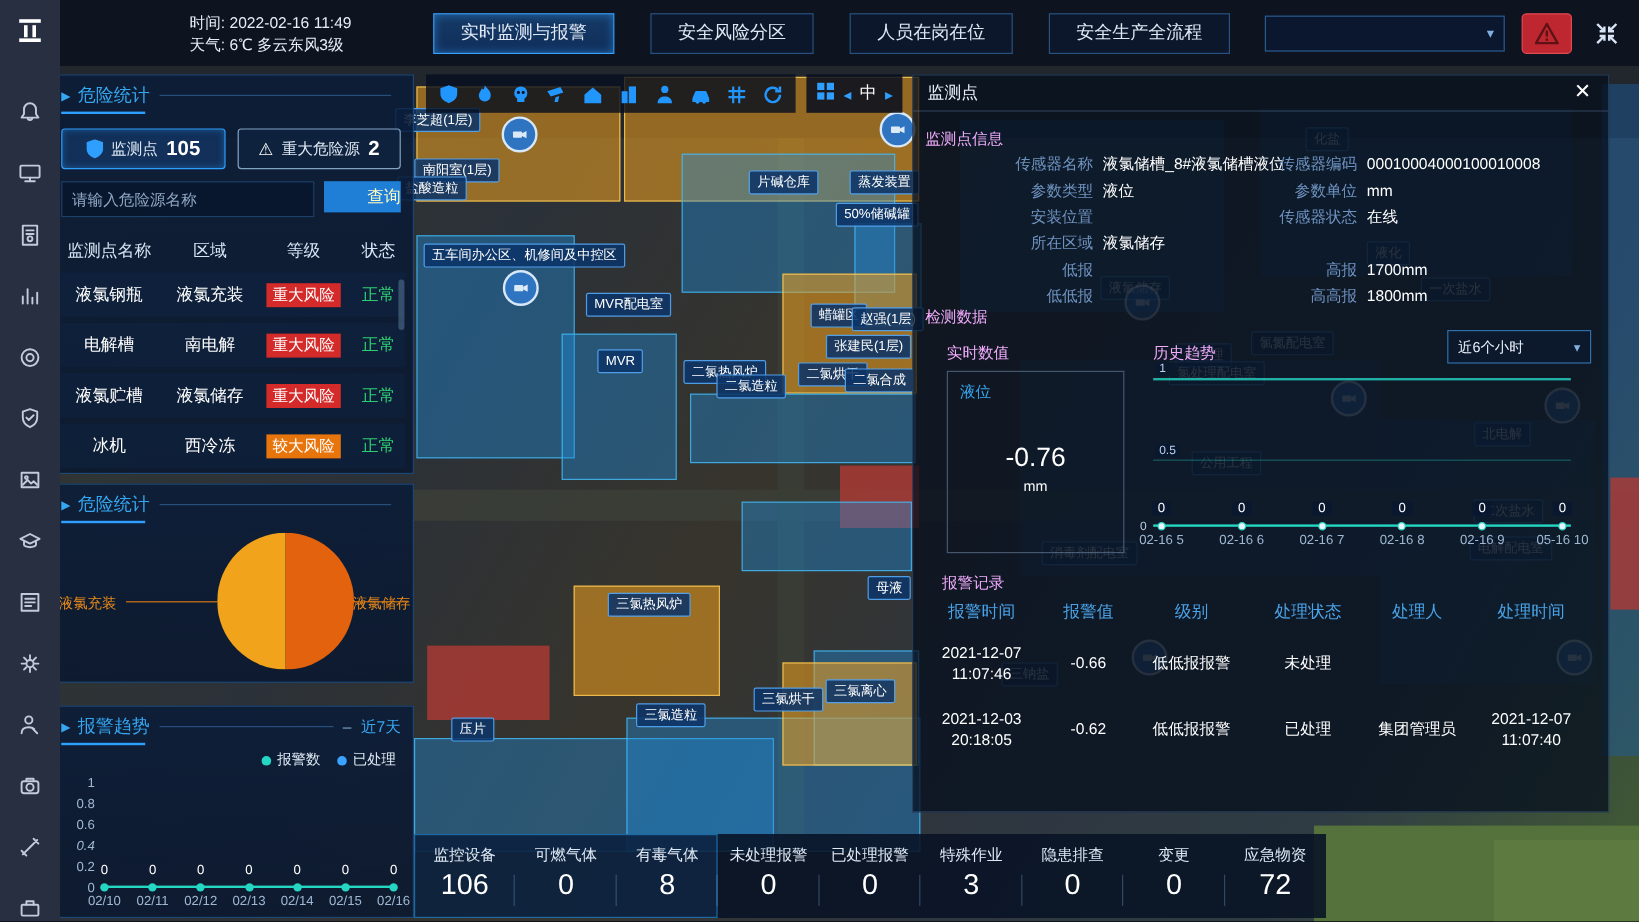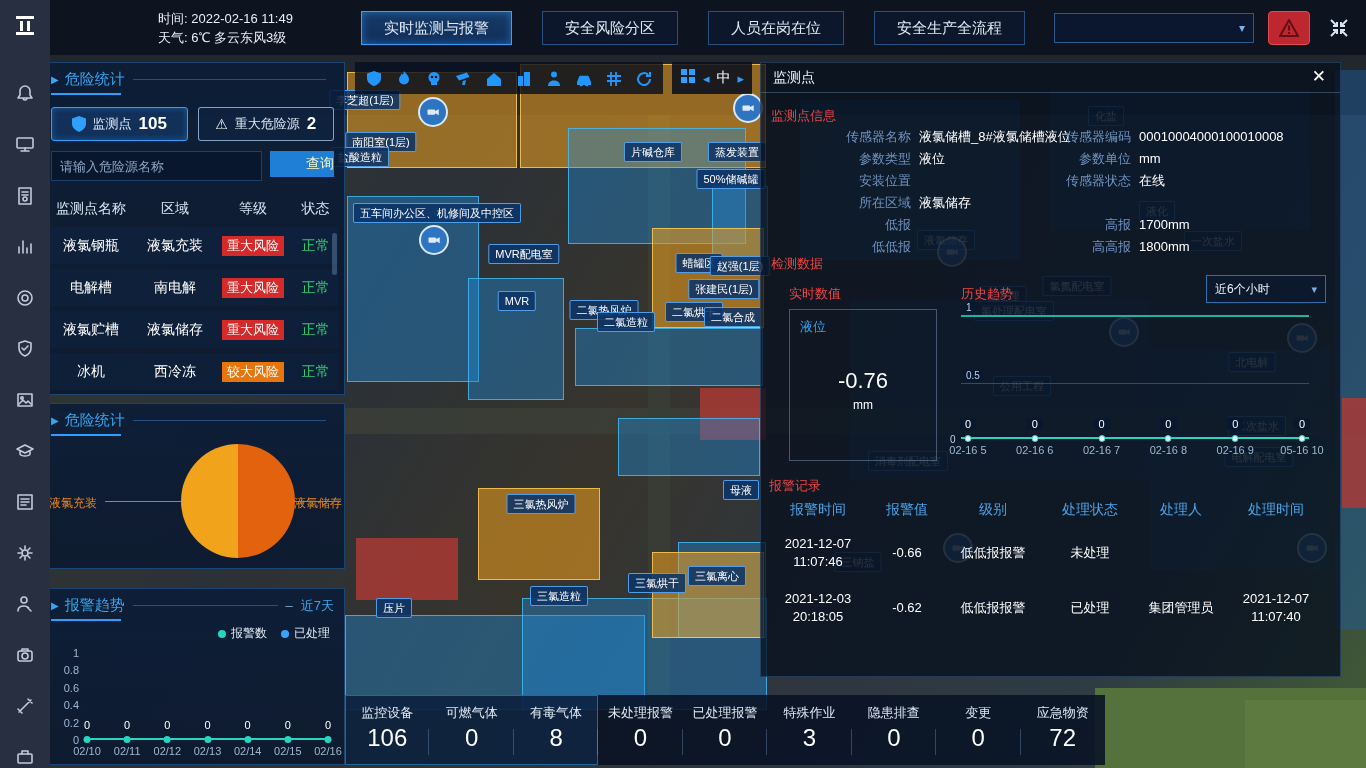--- a/index.html
+++ b/index.html
@@ -123,21 +123,21 @@
   .plot .hytick.t1{left:2px;top:-13px;}
   .plot .hytick.t2{left:2px;top:calc(55% - 13px);}
   .plot .hytick.t0{left:-14px;bottom:-6px;background:none;}
 
   
   .rpanel{position:absolute;left:760px;top:62px;width:581px;height:615px;z-index:7;
     background:rgba(5,14,29,.76);border:1px solid rgba(90,140,200,.3);}
   .rp-head{height:30px;border-bottom:1px solid rgba(120,160,210,.35);display:flex;align-items:center;}
   .rp-title{color:#eaf2fb;font-size:14px;margin-left:12px;}
   .rp-close{position:absolute;right:14px;top:3px;color:#fff;font-size:17px;cursor:pointer;}
-  .sec-title{position:absolute;color:#ef4444;font-size:13px;}
+  .sec-title{position:absolute;color:#f0abfc;font-size:13px;}
   .frow{position:absolute;display:flex;font-size:13px;line-height:16px;}
   .frow .fl{width:150px;text-align:right;color:#6f93c0;}
   .frow .fv{margin-left:8px;color:#fff;white-space:nowrap;}
   .frow.right .fl{width:100px;}
   .rselect{position:absolute;right:14px;top:212px;width:120px;height:28px;border:1px solid #2f6ea8;
     background:rgba(10,25,50,.6);display:flex;align-items:center;justify-content:space-between;
     padding:0 8px;color:#eaf2fb;font-size:12px;cursor:pointer;}
   .rselect .chev{color:#7fb0e0;font-size:11px;}
   .gauge{position:absolute;left:28px;top:246px;width:148px;height:152px;border:1px solid rgba(150,180,215,.4);}
   .gauge .gp{position:absolute;left:10px;top:8px;color:var(--title-blue);font-size:13px;}
@@ -579,21 +579,21 @@
           <span>报警数</span>
         </span>
       <span class="lg-item">
           <span class="lg-dot" style="background: rgb(58, 162, 255);"></span>
           <span>已处理</span>
         </span>
     </div>
     <div class="plot" id="trendPlot">
         <span class="ytick" style="bottom: 0%;">0</span>
         <span class="ytick" style="bottom: 20%;">0.2</span>
-        <span class="ytick" style="bottom: 40%;">0.4</span>
+        <span class="ytick" style="bottom: 40%; font-style: italic;">0.4</span>
         <span class="ytick" style="bottom: 60%;">0.6</span>
         <span class="ytick" style="bottom: 80%;">0.8</span>
         <span class="ytick" style="bottom: 100%;">1</span>
         <div class="baseline"></div>
         <span class="dot teal" style="left: 0%;"></span>
         <span class="vlabel" style="left: 0%;">0</span>
         <span class="xlabel" style="left: 0%;">02/10</span>
         <span class="dot teal" style="left: 16.6667%;"></span>
         <span class="vlabel" style="left: 16.6667%;">0</span>
         <span class="xlabel" style="left: 16.6667%;">02/11</span>
@@ -701,21 +701,21 @@
         <span class="vlabel chip" style="left: 59.6%;">0</span>
         <span class="xlabel" style="left: 59.6%;">02-16 8</span>
         <span class="dot white" style="left: 78.8%;"></span>
         <span class="vlabel chip" style="left: 78.8%;">0</span>
         <span class="xlabel" style="left: 78.8%;">02-16 9</span>
         <span class="dot white" style="left: 98%;"></span>
         <span class="vlabel chip" style="left: 98%;">0</span>
         <span class="xlabel" style="left: 98%;">05-16 10</span>
       </div>
 
-    <span class="sec-title" style="left:8px;top:414px">报警记录</span>
+    <span class="sec-title" style="left:24px;top:414px">报警记录</span>
     <div class="atable">
       <div class="ahead">
         <span>报警时间</span>
         <span>报警值</span>
         <span>级别</span>
         <span>处理状态</span>
         <span>处理人</span>
         <span>处理时间</span>
       </div>
       <div class="arow">

